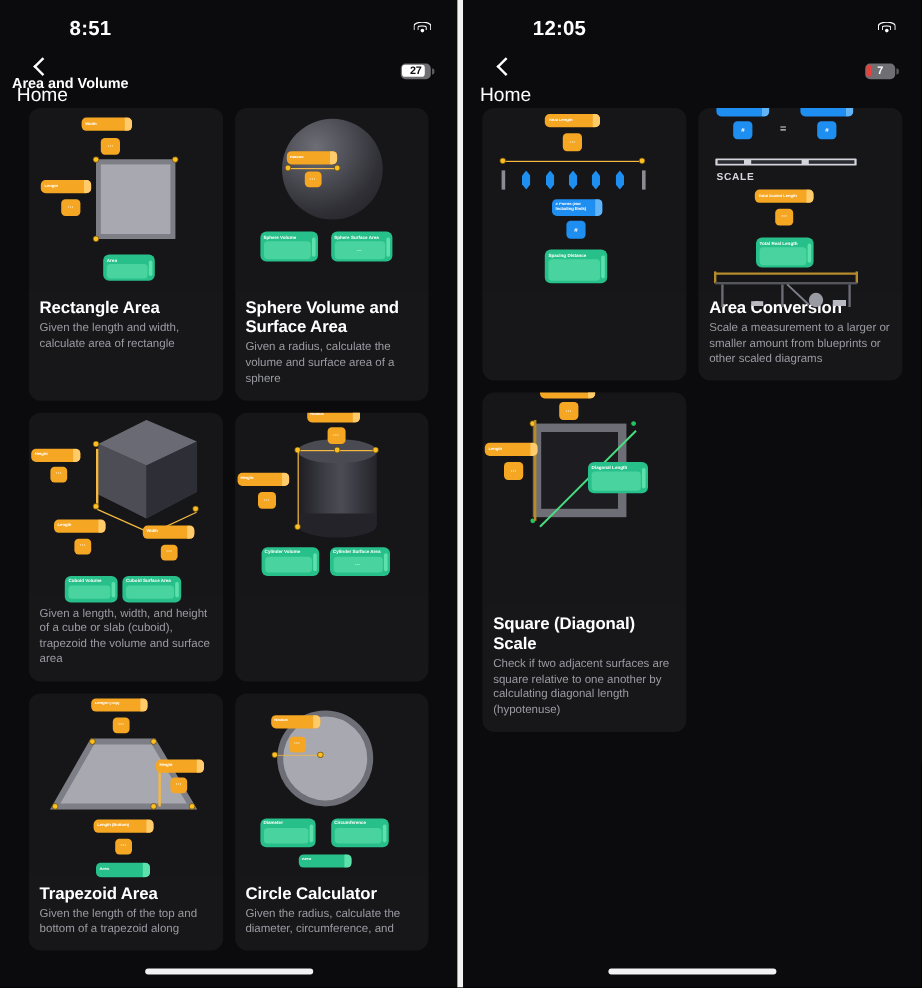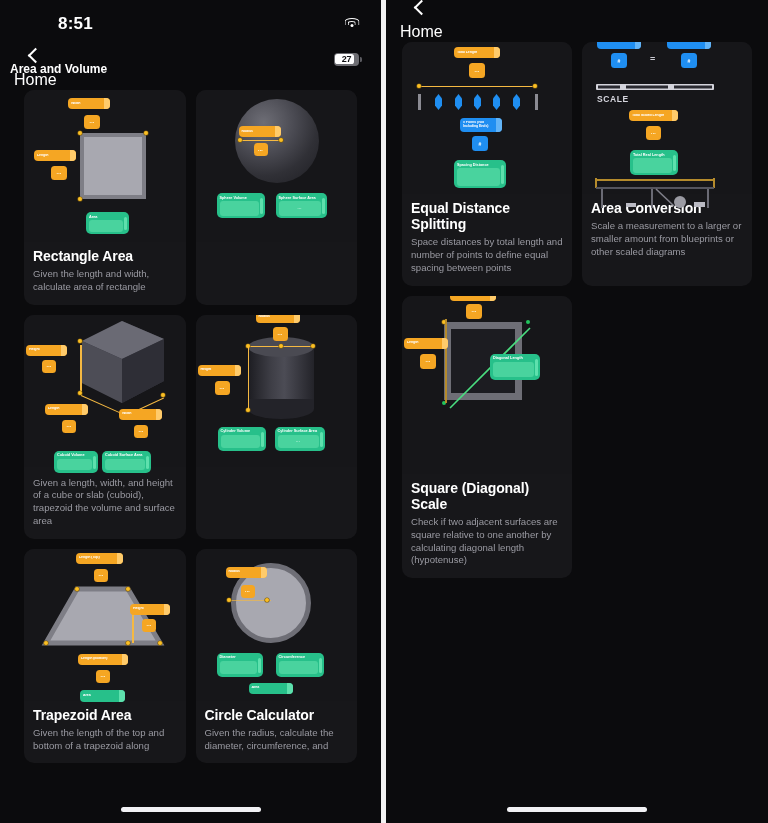--- a/index.html
+++ b/index.html
@@ -203,20 +203,24 @@
             <div class="rtitle">Sphere Volume</div>
               <div class="rbody"></div>
               <div class="rgrip"></div>
             </div>
           <div class="tb res" style="left:80px;top:103px;width:51px;height:25px;">
             <div class="rtitle">Sphere Surface Area</div>
               <div class="rbody">···</div>
               <div class="rgrip"></div>
             </div>
         </div>
+        <div class="card-body">
+          <div class="card-title">Sphere Volume and Surface Area</div>
+          <div class="card-desc">Given a radius, calculate the volume and surface area of a sphere</div>
+        </div>
       </div>
 
       <div class="card">
         <div class="thumb">
           <svg class="tb" style="left:40px;top:4px;" width="110" height="100">
             <polygon points="18,22 58,2 100,20 100,62 58,84 18,64" fill="#3a3a42"></polygon>
             <polygon points="18,22 58,2 100,20 58,40" fill="#6a6a74"></polygon>
             <polygon points="18,22 58,40 58,84 18,64" fill="#4d4d56"></polygon>
             <polygon points="58,40 100,20 100,62 58,84" fill="#2e2e36"></polygon>
           </svg>
@@ -382,20 +386,40 @@
       </div>
 
     </div>
     <div class="home-ind"></div>
   </div>
 
   <div class="divider"></div>
 
   <div class="phone right">
 
+    <div class="statusbar">
+      <div class="sb-time">12:05</div>
+      <div class="sb-right">
+        <div class="ico-cell">
+            <i></i>
+            <i></i>
+            <i></i>
+            <i></i>
+          </div>
+        <div class="ico-wifi">
+            <span class="a"></span>
+            <span class="b"></span>
+            <span class="c"></span>
+          </div>
+        <div class="ico-batt">
+          <div class="fill" style="background:#e8413a;left:1.4px;width:4px;"></div>
+          <div class="pct" style="color:#fff;">7</div>
+        </div>
+      </div>
+    </div>
 
     <div class="navbar">
       <div class="nav-back">
         <div class="chev"></div>
         <div class="nav-back-label">Home</div>
       </div>
     </div>
 
     <div class="grid">
 
@@ -423,24 +447,20 @@
               <span class="grip"></span>
             </div>
           <div class="tb box bl" style="left:70px;top:94px;width:16px;height:15px;">
             <span>#</span>
             </div>
           <div class="tb res" style="left:52px;top:118px;width:52px;height:28px;">
             <div class="rtitle">Spacing Distance</div>
               <div class="rbody"></div>
               <div class="rgrip"></div>
             </div>
-        </div>
-        <div class="card-body">
-          <div class="card-title">Equal Distance Splitting</div>
-          <div class="card-desc">Space distances by total length and number of points to define equal spacing between points</div>
         </div>
       </div>
 
       <div class="card">
         <div class="thumb">
           <div class="tb pill bl" style="left:15px;top:-4px;width:44px;">
               <span class="txt"></span>
               <span class="grip"></span>
             </div>
           <div class="tb box bl" style="left:29px;top:11px;width:16px;height:15px;">

